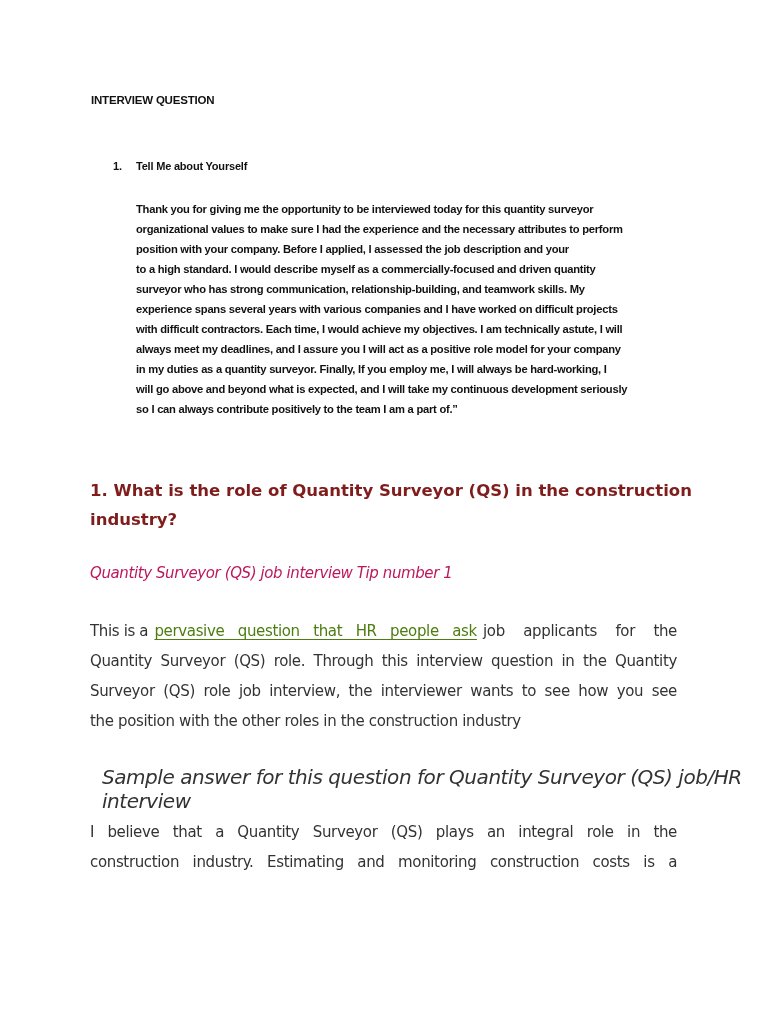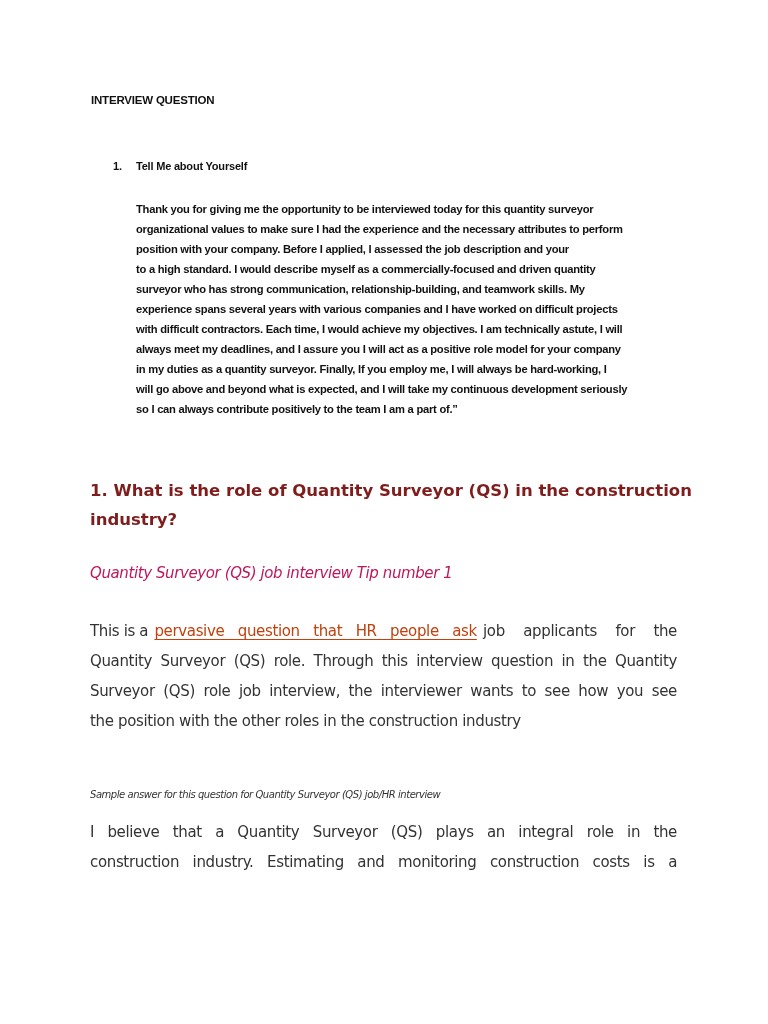--- a/index.html
+++ b/index.html
@@ -36,27 +36,27 @@
   }
   .para {
     position: absolute; left: 90px; width: 587px;
     font-family: "DejaVu Sans", sans-serif; font-size: 15px; line-height: 30px;
     color: #333; letter-spacing: -0.35px;
   }
   .para .jline { display: block; text-align: justify; text-align-last: justify; white-space: nowrap; }
   .para .jline.last { text-align-last: left; }
   .intro-para { top: 616px; }
   .sample-label {
-    position: absolute; left: 90px; top: 765px;
-    font-family: "DejaVu Sans", sans-serif; font-style: italic; font-size: 10px;
-    color: #333; letter-spacing: -0.45px; margin-top: 24px;
+    position: absolute; left: 102px; top: 765px;
+    font-family: "DejaVu Sans", sans-serif; font-style: italic; font-size: 20px;
+    color: #333; letter-spacing: -0.45px;
   }
   .answer-para { top: 817px; }
 
-  .hr-link { color: #c2410c; text-underline-offset: 3px; }
+  .hr-link { color: #4d7c0f; text-underline-offset: 3px; }
 
   .flex-line { display: flex; justify-content: space-between; white-space: nowrap; align-items: flex-end; }
 </style>
 </head>
 <body>
 
 <div class="page">
 
   <div class="doc-title">INTERVIEW QUESTION</div>
 

